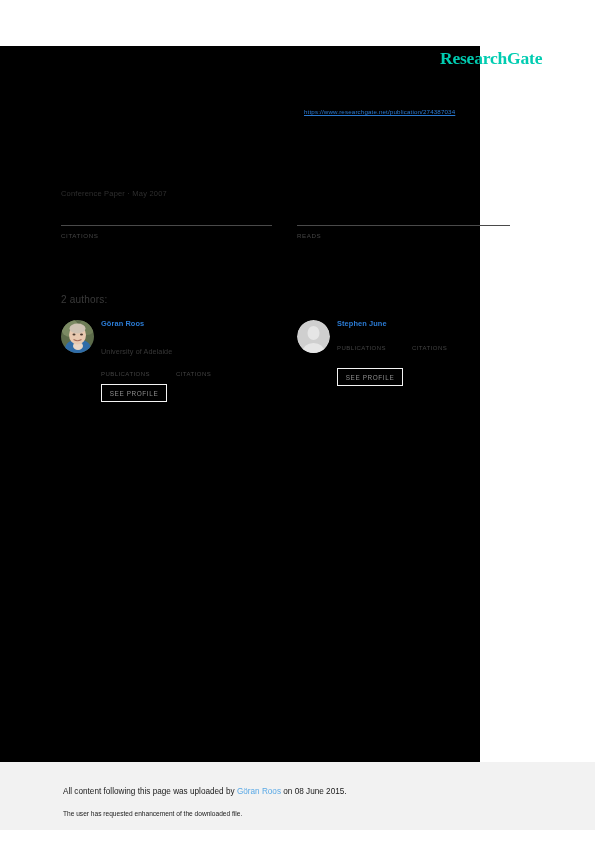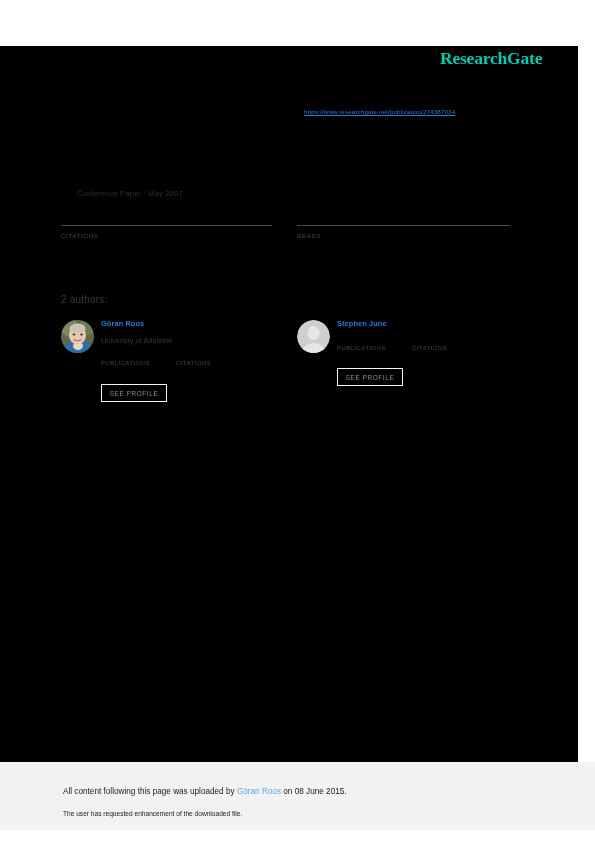--- a/index.html
+++ b/index.html
@@ -20,21 +20,21 @@
     position: absolute;
     left: 0; top: 0;
     width: 595px; height: 46px;
     background: #ffffff;
   }
 
   
   .dark-body {
     position: absolute;
     left: 0; top: 46px;
-    width: 578px;
+    width: 480px;
     height: 716px;
     background: #000000;
   }
 
   
   .rg-logo {
     position: absolute;
     left: 440px;
     top: 2px;
     font-family: "Liberation Serif", serif;
@@ -70,21 +70,20 @@
 
   
   .paper-meta {
     position: absolute;
     left: 61px;
     top: 143px;
     font-size: 7.5px;
     color: #2f2f2f;
     letter-spacing: 0.2px;
     white-space: nowrap;
-    margin-left: 16px;
   }
 
   
   .stat-col {
     position: absolute;
     top: 157px;
   }
   .stat-col.citations { left: 61px; width: 211px; }
   .stat-col.reads     { left: 297px; width: 213px; }
 
@@ -142,21 +141,21 @@
     font-weight: bold;
     color: #2b7bd4;
     letter-spacing: 0.1px;
     line-height: 11px;
   }
   .author-affil {
     font-size: 7.2px;
     color: #383838;
     letter-spacing: 0.1px;
     line-height: 12px;
-    margin-top: 6px;
+    margin-top: 17px;
   }
   .author-stats {
     margin-top: 3px;
     display: flex;
   }
   .author-stat {
     margin-right: 26px;
   }
   .author-stat-number {
     font-size: 8px;

